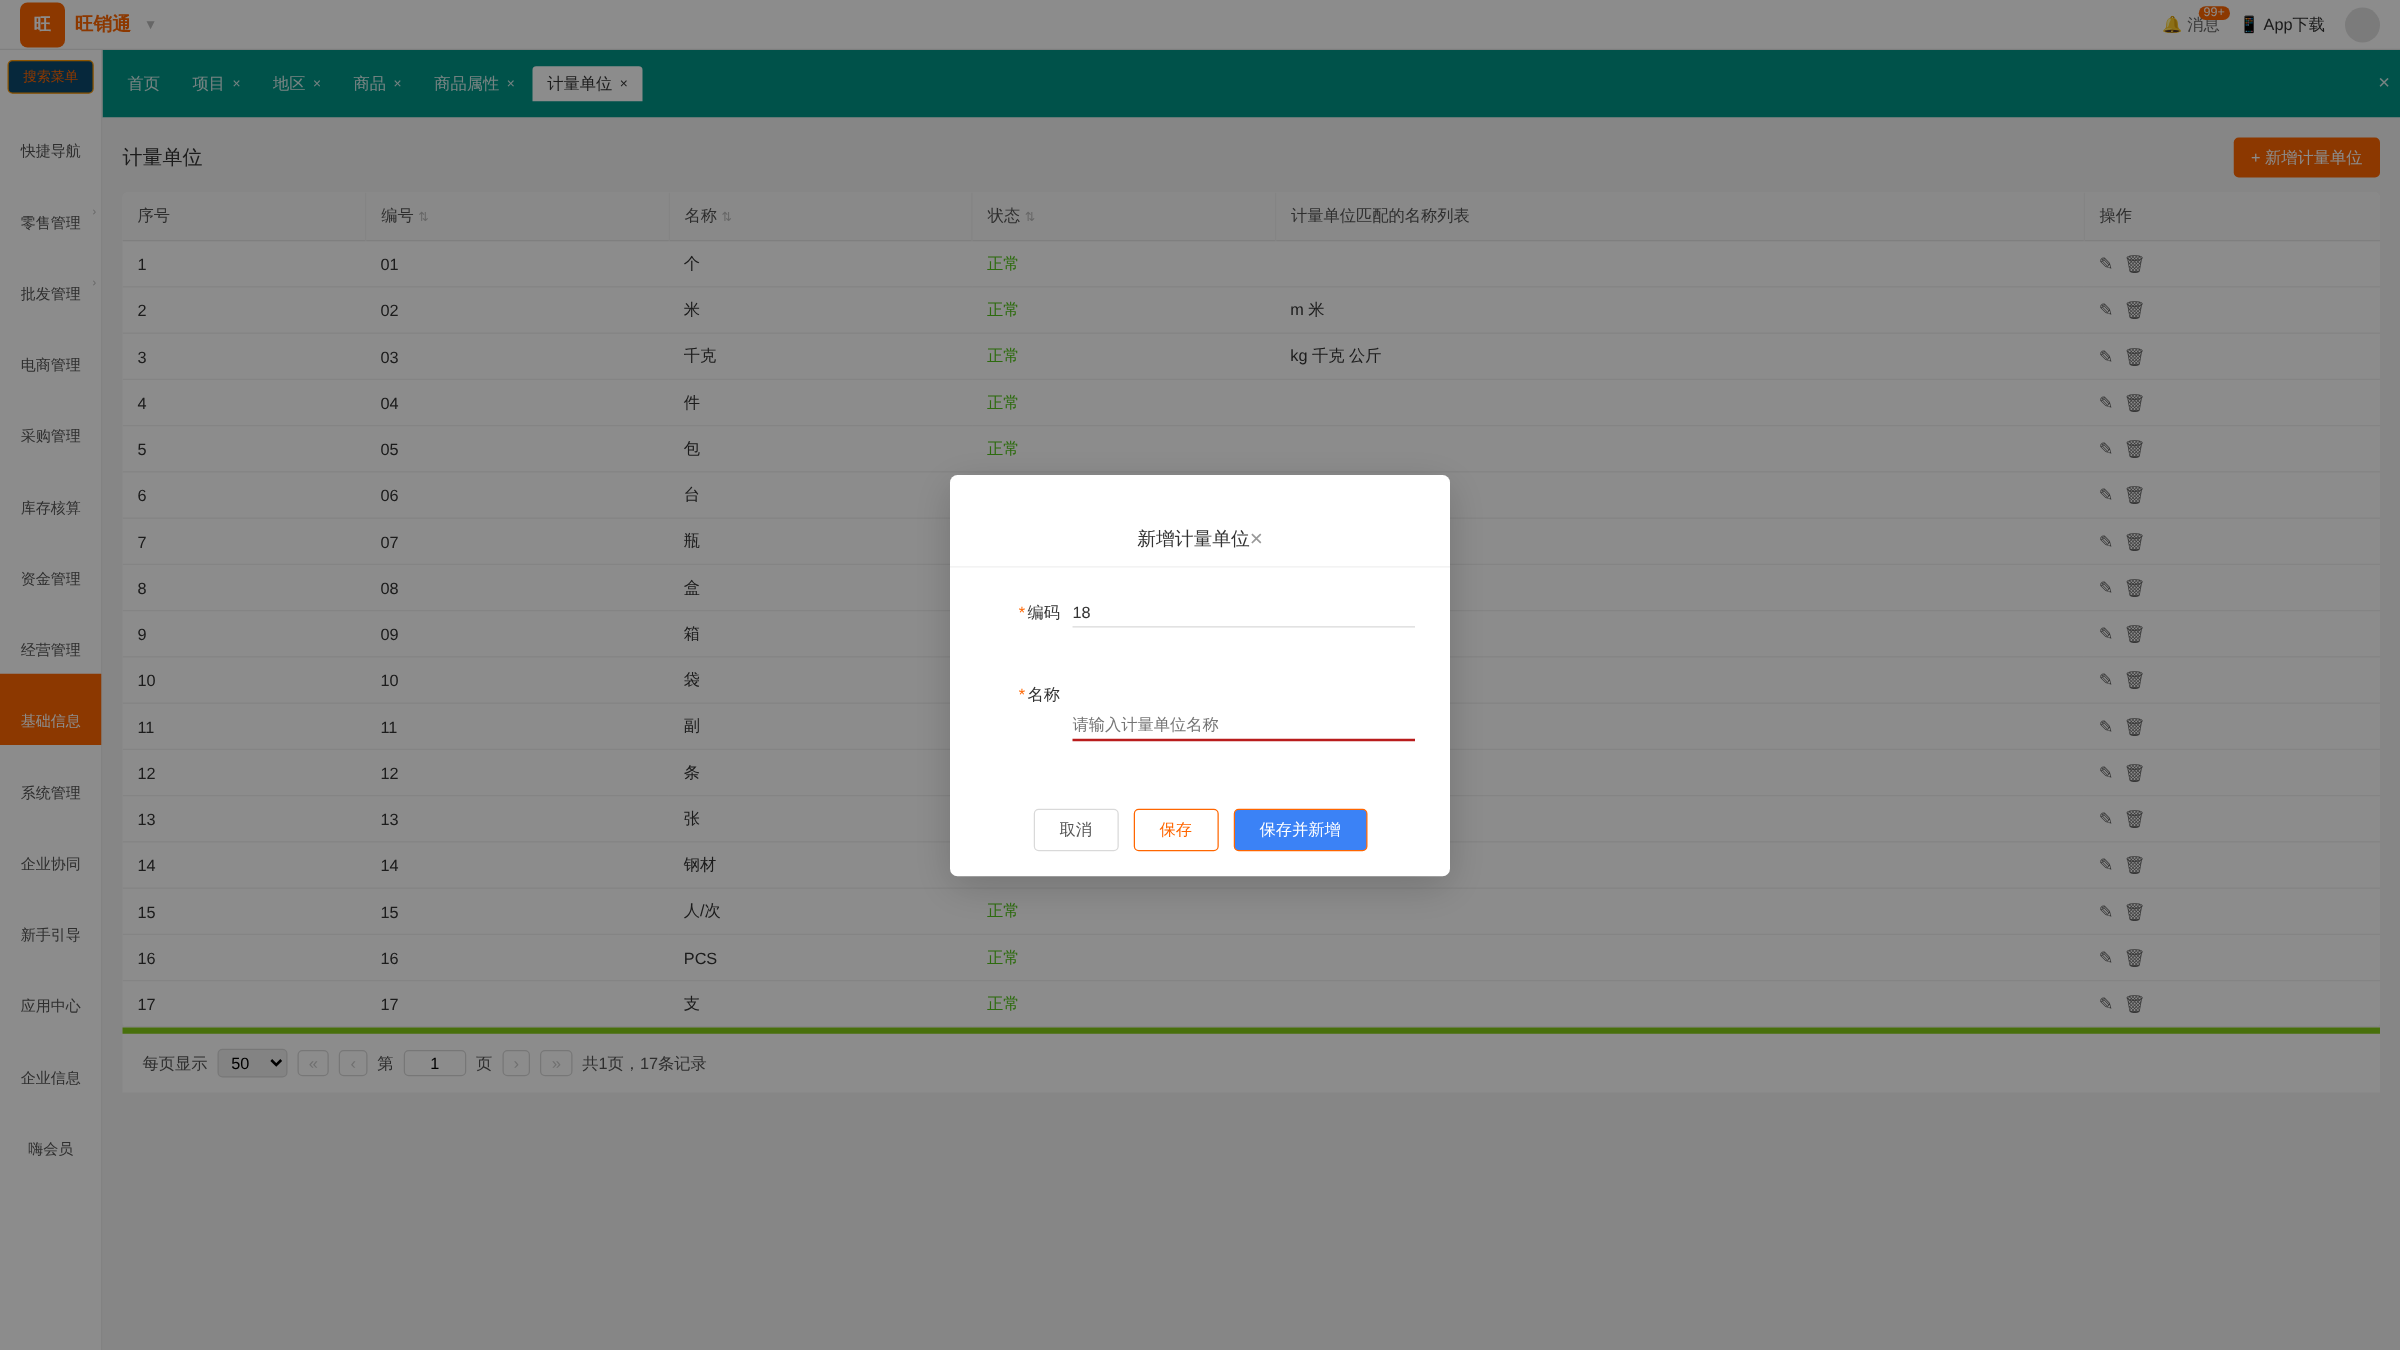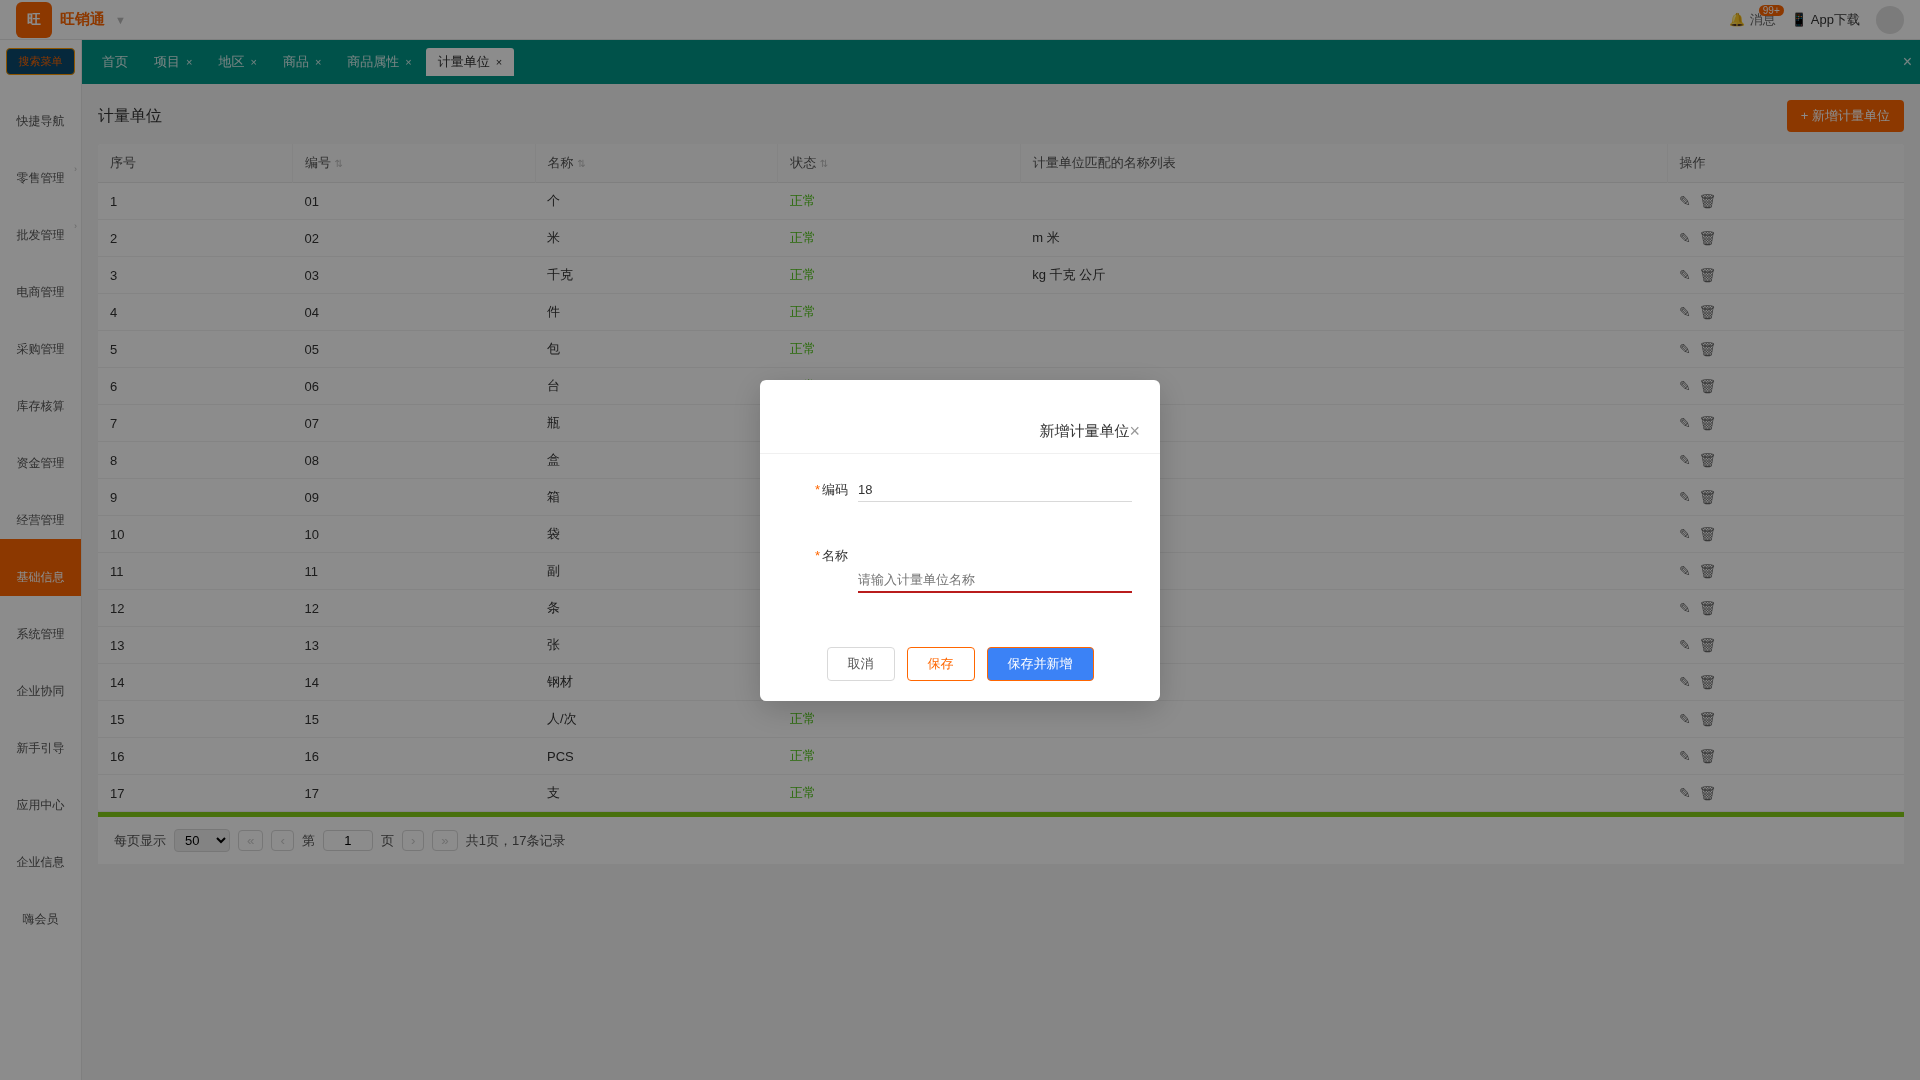--- a/index.html
+++ b/index.html
@@ -25,21 +25,21 @@
     .sidebar-search-btn { width: 100%; background: #0c4a6e; border: 1px solid #f90; border-radius: 4px; padding: 5px 0; text-align: center; color: #f60; font-size: 11px; cursor: pointer; }
     .sidebar-item { padding: 10px 6px; text-align: center; font-size: 12px; color: #555; cursor: pointer; position: relative; }
     .sidebar-item.active { background: #f60; color: #fff; border-radius: 0; }
     .sidebar-item .item-label { margin-top: 20px; }
     .sidebar-item .chevron { font-size: 9px; color: #bbb; position: absolute; right: 4px; top: 50%; transform: translateY(-50%); }
 
     
     .content-area { flex: 1; display: flex; flex-direction: column; overflow: hidden; }
 
     
-    .tabs-bar { height: 44px; background: #009688; display: flex; align-items: center; padding: 0 8px; gap: 2px; }
+    .tabs-bar { height: 54px; background: #009688; display: flex; align-items: center; padding: 0 8px; gap: 2px; }
     .tab-item { height: 28px; display: flex; align-items: center; padding: 0 12px; border-radius: 3px 3px 0 0; font-size: 13px; cursor: pointer; gap: 6px; color: rgba(255,255,255,0.85); }
     .tab-item.active { background: #fff; color: #333; }
     .tab-item .tab-close { font-size: 11px; color: inherit; cursor: pointer; }
     .tabs-close-all { margin-left: auto; color: rgba(255,255,255,0.85); cursor: pointer; font-size: 16px; }
 
     
     .page-content { flex: 1; background: #f5f5f5; padding: 16px; overflow-y: auto; position: relative; }
 
     .page-header { display: flex; align-items: center; justify-content: space-between; margin-bottom: 12px; }
     .page-title { font-size: 16px; color: #333; font-weight: 500; }
@@ -64,21 +64,21 @@
     .pag-btn { border: 1px solid #d9d9d9; border-radius: 4px; padding: 2px 8px; background: #fff; cursor: pointer; color: #555; }
     .pag-btn:disabled { color: #ccc; cursor: default; }
     .pag-input { border: 1px solid #d9d9d9; border-radius: 4px; padding: 2px 6px; width: 50px; text-align: center; font-size: 13px; }
     .pag-total { color: #555; }
 
     
     .overlay { position: fixed; top: 0; left: 0; width: 1920px; height: 1080px; background: rgba(0,0,0,0.45); z-index: 100; display: flex; align-items: center; justify-content: center; }
 
     
     .dialog { background: #fff; border-radius: 6px; width: 400px; box-shadow: 0 8px 32px rgba(0,0,0,0.18); overflow: hidden; }
-    .dialog-header { display: flex; align-items: center; justify-content: flex-end; padding: 2px 20px 12px; border-bottom: 1px solid #f0f0f0; margin-top: 40px; }
+    .dialog-header { display: flex; align-items: center; justify-content: center; padding: 2px 20px 12px; border-bottom: 1px solid #f0f0f0; margin-top: 40px; }
     .dialog-title { font-size: 15px; font-weight: 500; color: #333; }
     .dialog-close { background: none; border: none; cursor: pointer; color: #999; font-size: 18px; line-height: 1; }
     .dialog-body { padding: 24px 28px; }
     .form-row { display: flex; align-items: center; margin-bottom: 18px; }
     .form-label { width: 60px; text-align: right; margin-right: 10px; font-size: 13px; color: #333; }
     .required-star { color: #f60; margin-right: 2px; }
     .form-input { flex: 1; border: none; border-bottom: 1px solid #d9d9d9; padding: 4px 0; font-size: 13px; outline: none; color: #333; }
     .form-input.orange-border { border-bottom: 2px solid #b91c1c; margin-top: 48px; }
     .dialog-footer { display: flex; align-items: center; justify-content: center; padding: 12px 20px 20px; gap: 12px; }
     .btn-cancel { border: 1px solid #d9d9d9; background: #fff; color: #555; border-radius: 4px; padding: 7px 20px; font-size: 13px; cursor: pointer; }

